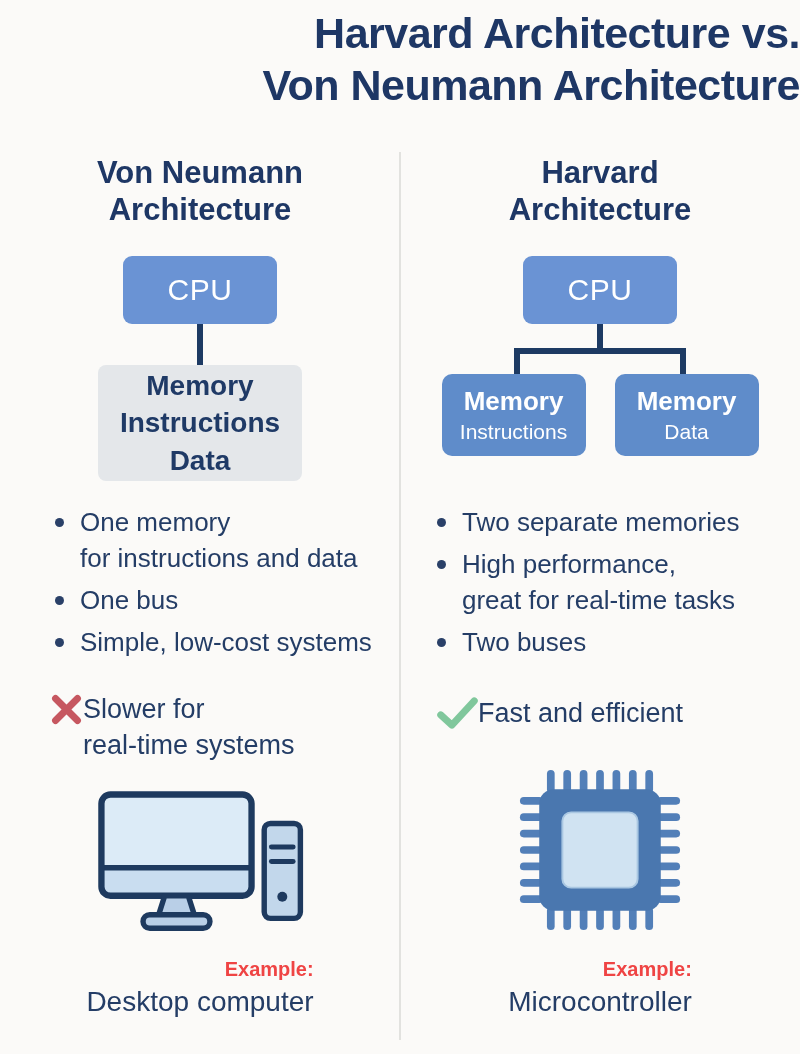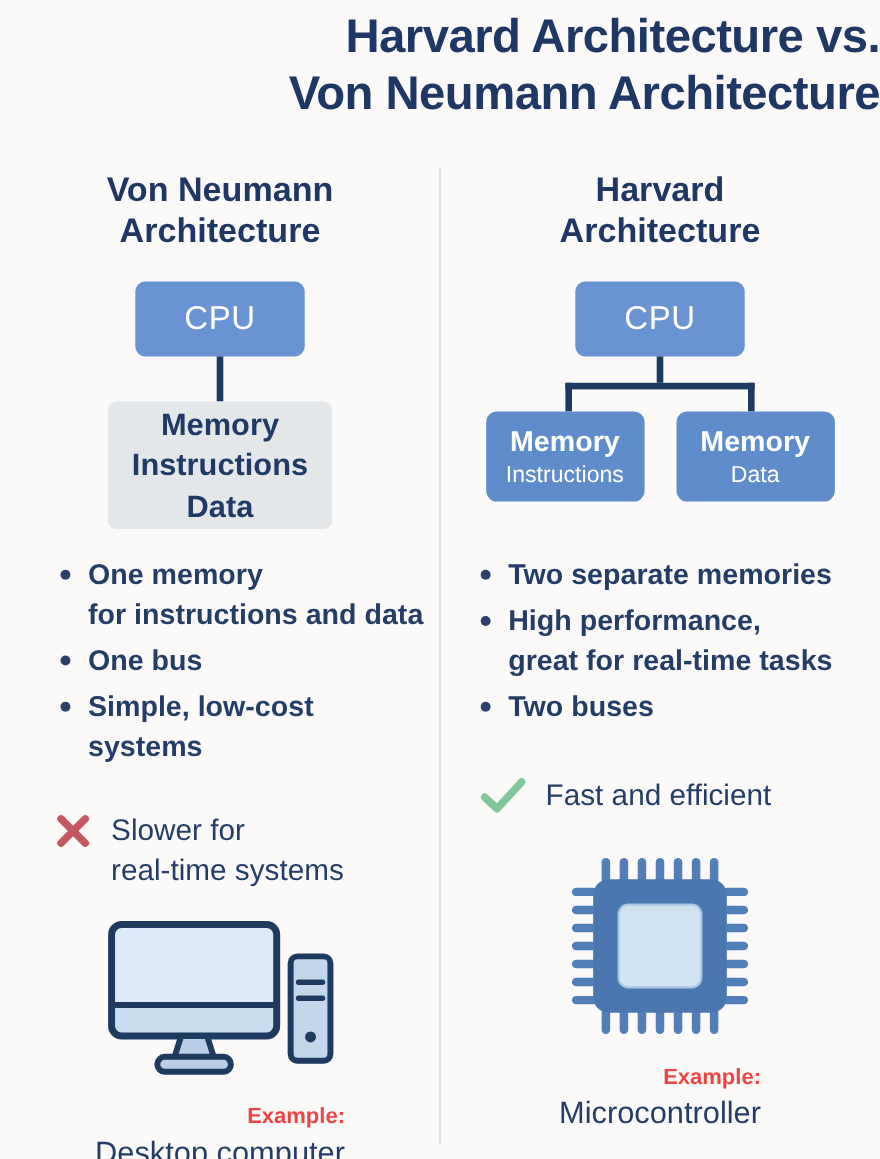--- a/index.html
+++ b/index.html
@@ -90,23 +90,22 @@
     background: #5f8cca;
     border-radius: 10px;
     color: #fff;
     display: flex; flex-direction: column;
     align-items: center; justify-content: center;
   }
   .mem-box .t { font-size: 26px; font-weight: 700; }
   .mem-box .s { font-size: 21px; font-weight: 400; margin-top: 3px; }
   .bullets {
     list-style: none;
-    margin: 11px; padding: 0;
+    margin: 1px; padding: 0;
     align-self: flex-start;
-    font-weight: bold;
   }
   .bullets.left-list  { margin-top: 23px; margin-left: 55px; }
   .bullets.right-list { margin-top: 48px; margin-left: 37px; }
   .bullets li {
     display: flex;
     gap: 16px;
     font-size: 26px;
     line-height: 36px;
     margin-bottom: 6px;
     color: #243d66;
@@ -114,21 +113,20 @@
   .dot {
     width: 9px; height: 9px;
     border-radius: 50%;
     background: #2a4068;
     margin-top: 14px;
     flex: none;
   }
   .li-text { white-space: pre-line; }
   .verdict {
     display: flex;
-    gap: 18px;
     align-self: flex-start;
     font-size: 27px;
     line-height: 36px;
     color: #243d66;
   }
   .verdict.con { margin-left: 50px; margin-top: 24px; }
   .verdict.pro { margin-left: 37px; margin-top: 28px; font-weight: 500; }
   .verdict .v-icon { flex: none; margin-top: 2px; }
   .verdict .v-text { white-space: pre-line; }
   .example-art { margin-top: 26px; display: flex; justify-content: center; }

